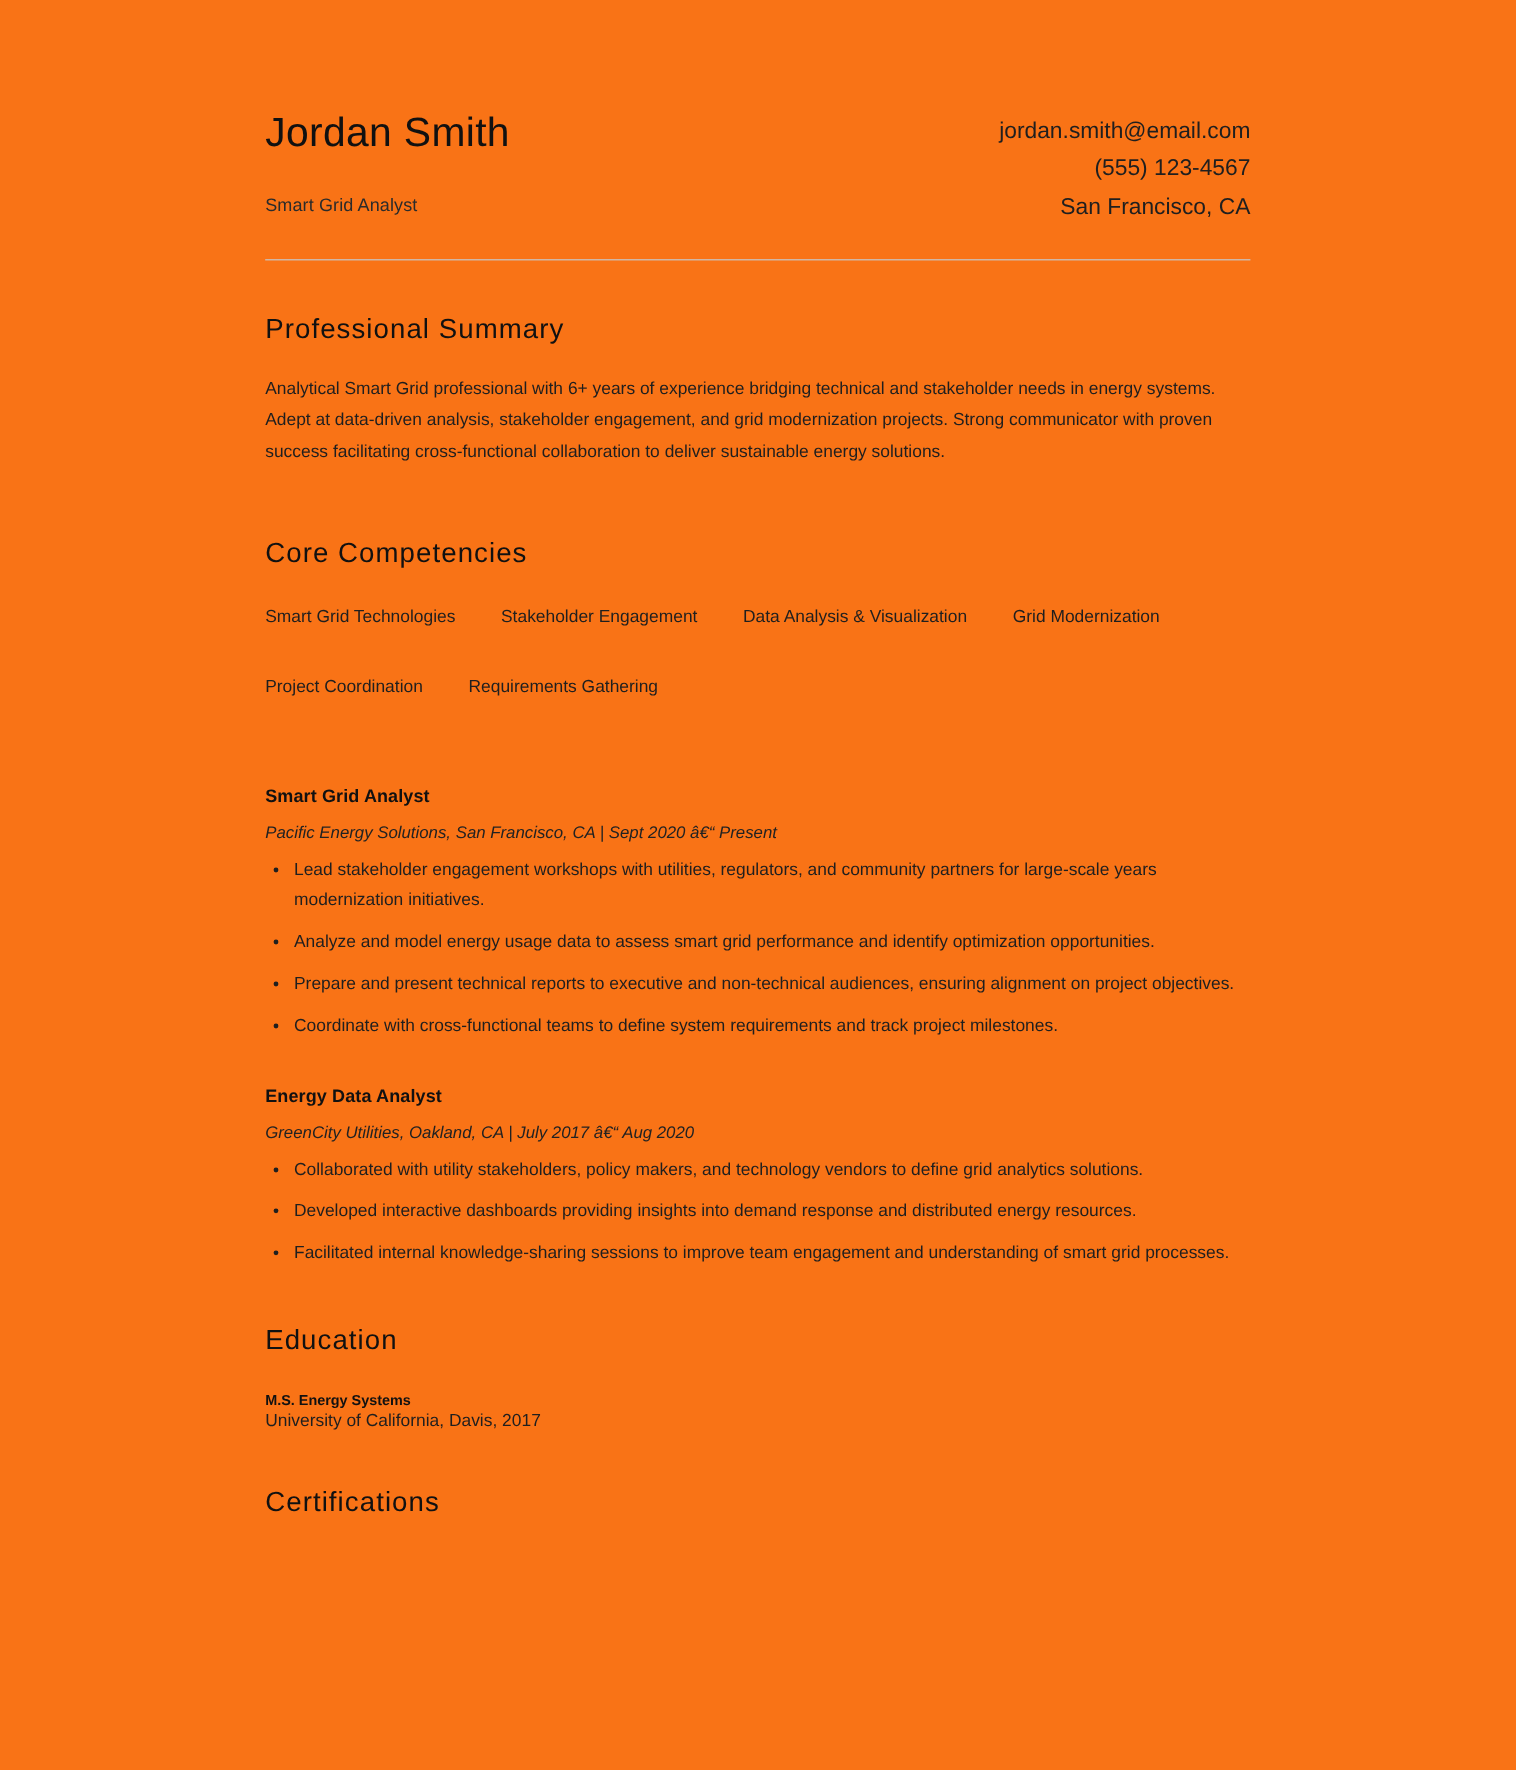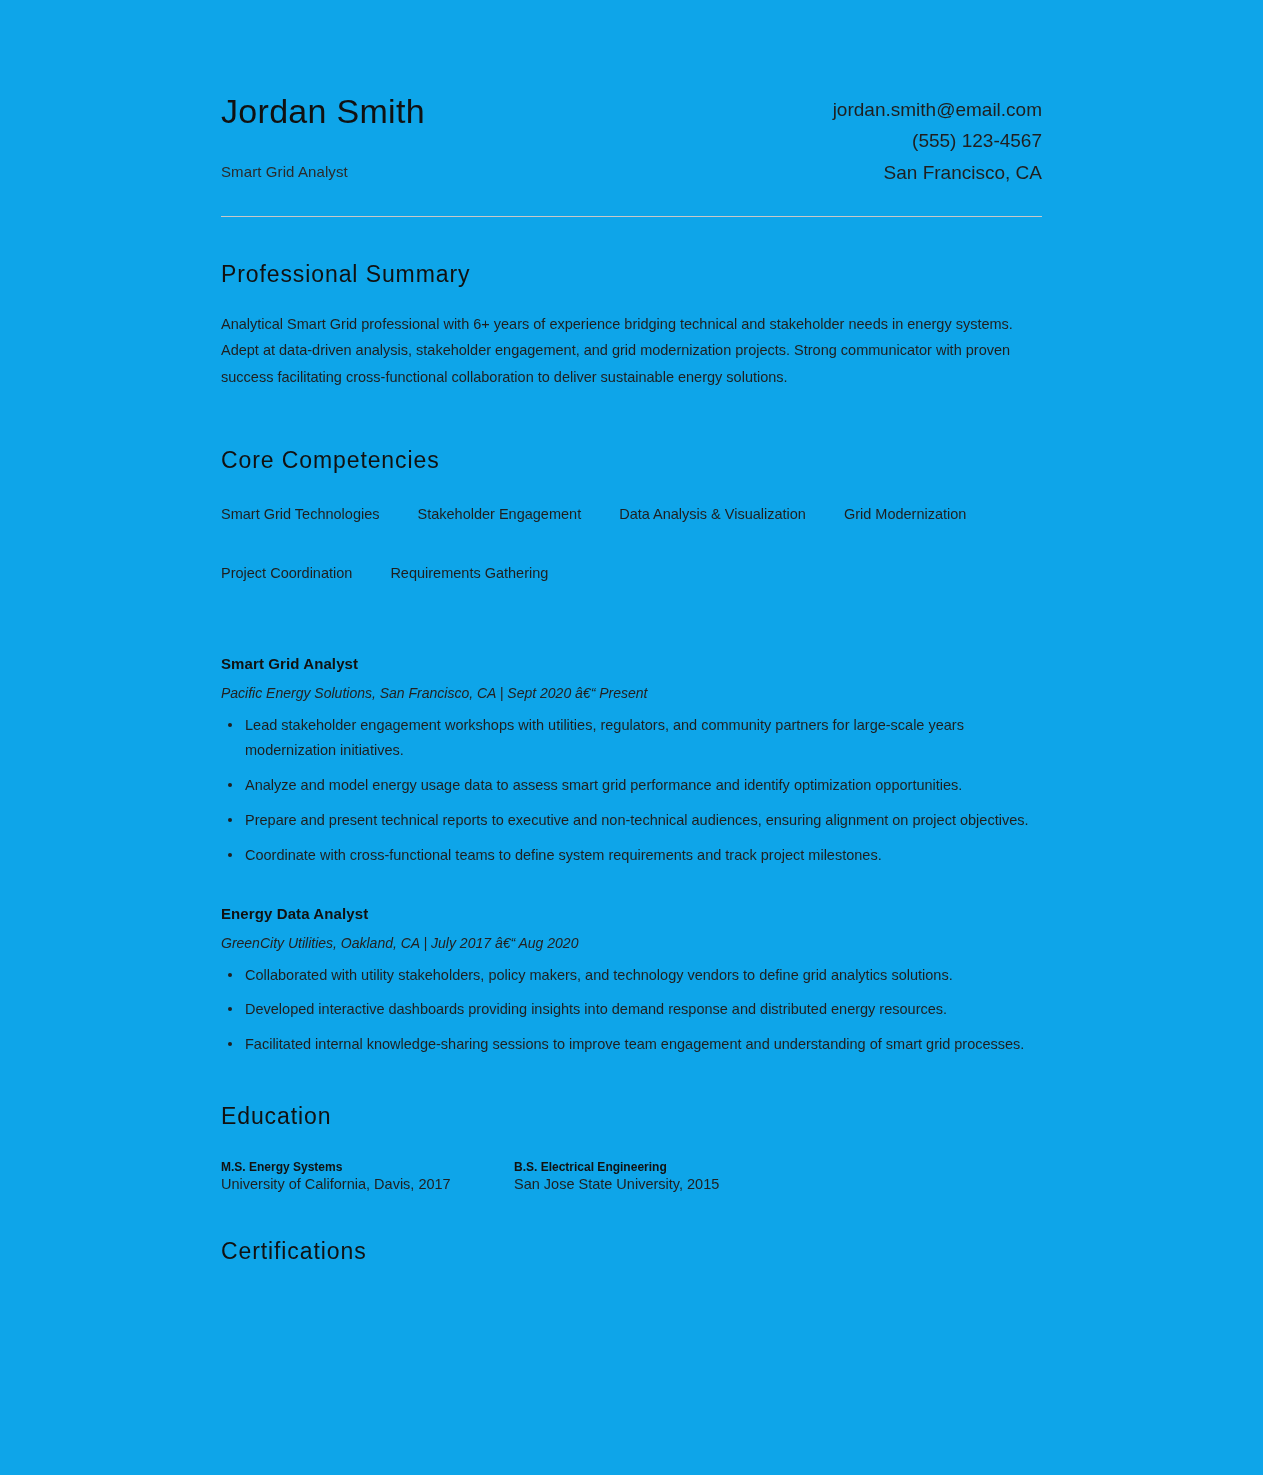--- a/index.html
+++ b/index.html
@@ -12,21 +12,21 @@
     height: 1475px;
     font-family: "Liberation Sans", sans-serif;
     color: #1a1a1a;
     -webkit-font-smoothing: antialiased;
   }
   .page {
     box-sizing: border-box;
     width: 1263px;
     height: 1475px;
     padding: 88px 221px 0 221px;
-    background: #0ea5e9;
+    background: #f97316;
   }
   .sheet {
     width: 821px;
   }
 
   
   .header {
     display: flex;
     justify-content: space-between;
     align-items: flex-start;
@@ -221,24 +221,20 @@
       </div>
     </div>
 
     <div class="section sec-education">
       <h2 class="section-title">Education</h2>
       <div class="education-grid">
         <div class="edu-item">
           <div class="edu-degree">M.S. Energy Systems</div>
           <div class="edu-school">University of California, Davis, 2017</div>
         </div>
-        <div class="edu-item">
-          <div class="edu-degree">B.S. Electrical Engineering</div>
-          <div class="edu-school">San Jose State University, 2015</div>
-        </div>
       </div>
     </div>
 
     <div class="section sec-certifications">
       <h2 class="section-title">Certifications</h2>
     </div>
 
   </div>
 </div>
 

